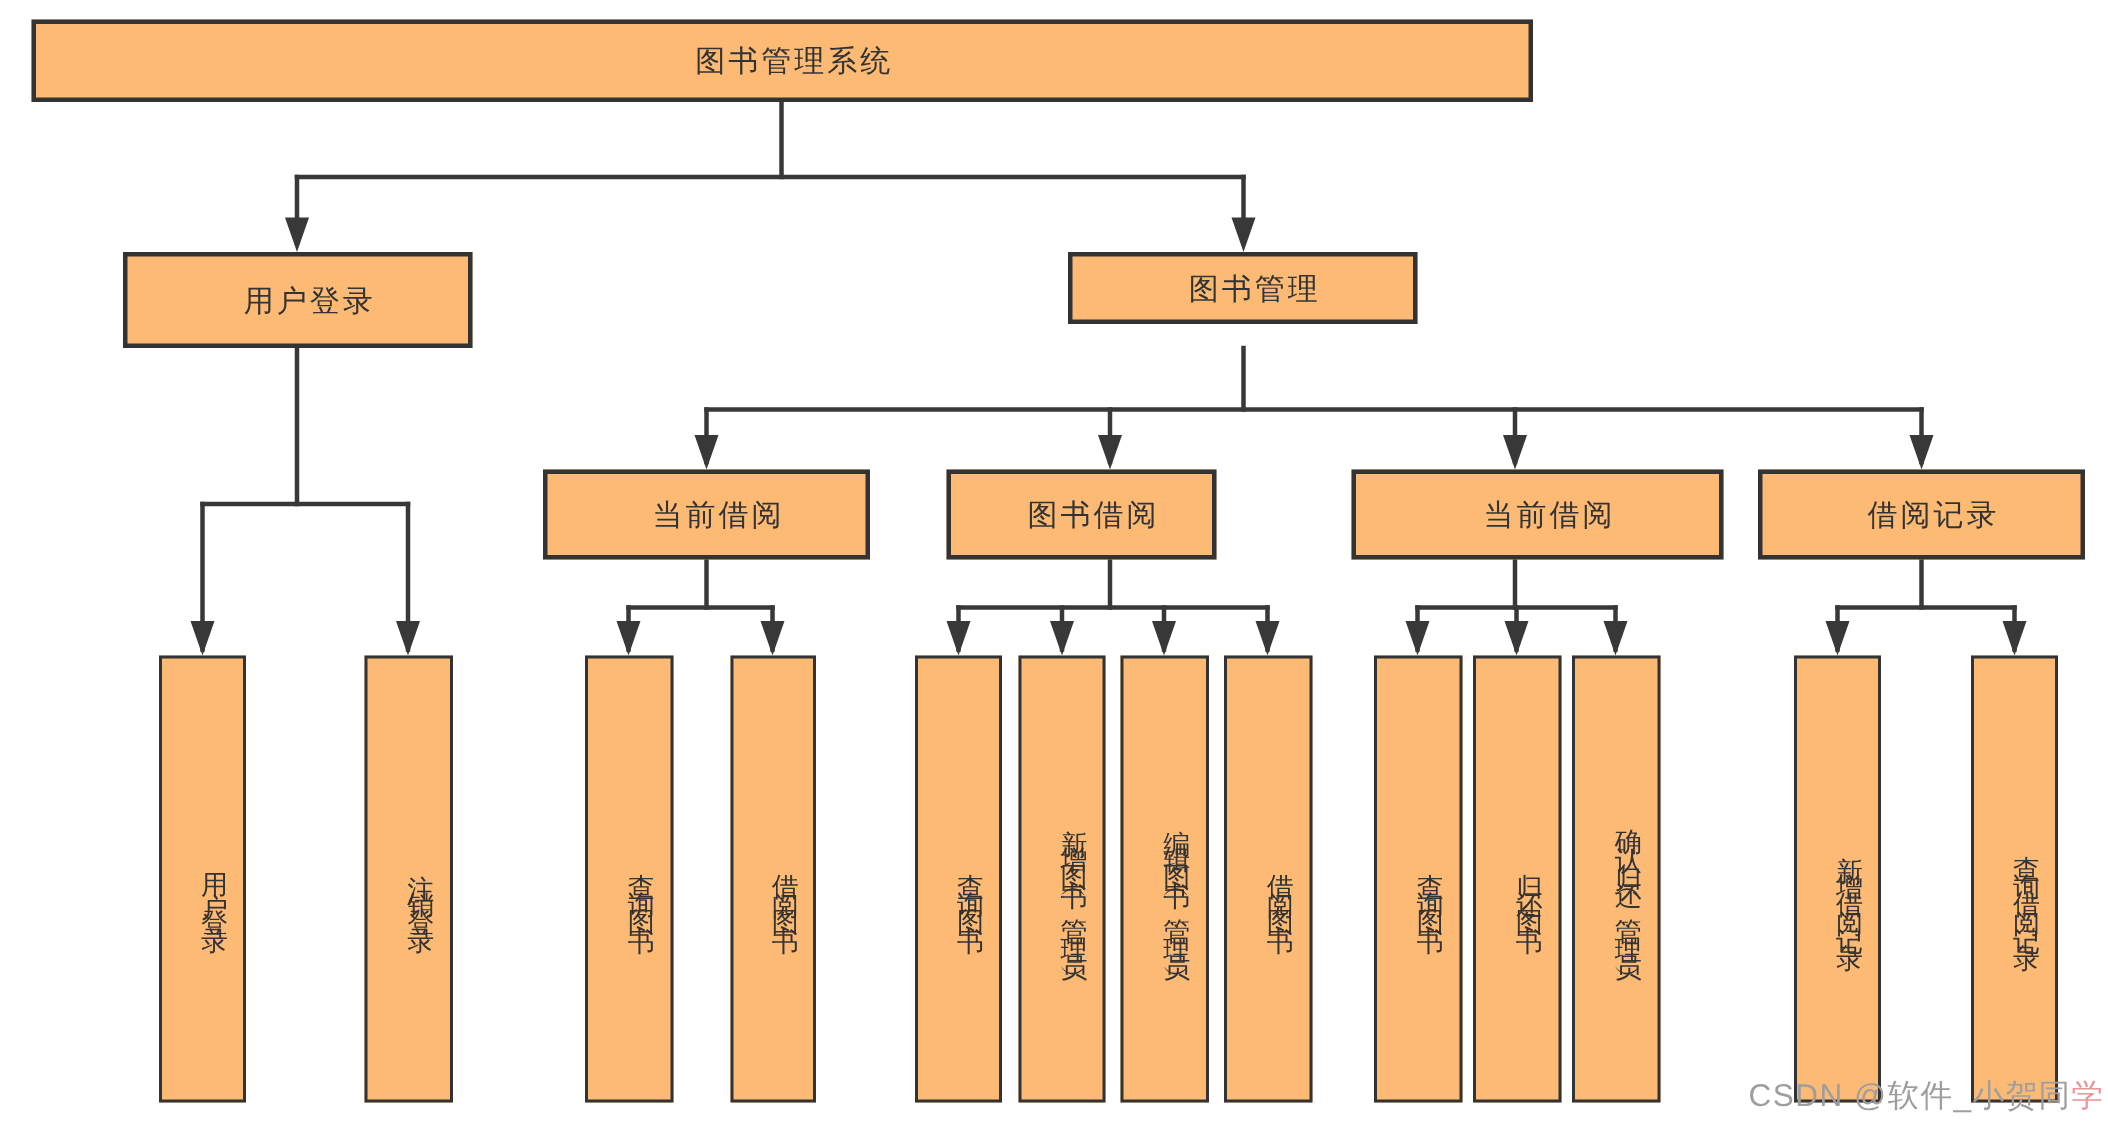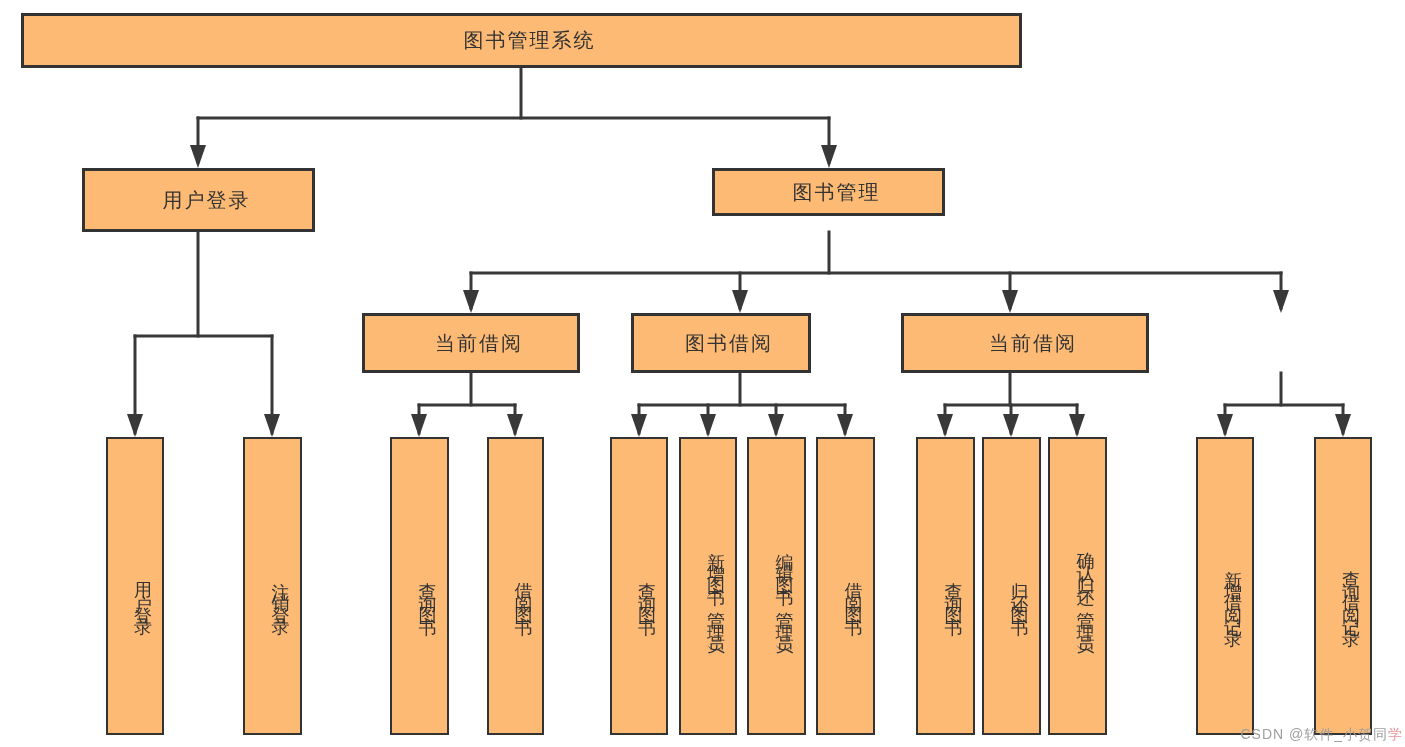--- a/index.html
+++ b/index.html
@@ -29,21 +29,21 @@
     text-orientation:mixed;
     font-size:18px;
     line-height:1;
     letter-spacing:12px;
     margin-bottom:-12px;
     white-space:nowrap;
   }
   .watermark{
     position:absolute;right:2px;bottom:3px;
     z-index:6;
-    font-size:14px;letter-spacing:1px;
+    font-size:21px;letter-spacing:1px;
     color:var(--watermark-gray,#9e9e9e);
     white-space:nowrap;
   }
   .wm-accent{color:var(--watermark-accent,#eb9599);}
 </style>
 </head>
 <body>
 
 <div class="stage">
 
@@ -114,20 +114,21 @@
   </svg>
 
   <div class="box" style="left:21px;top:13px;width:1001px;height:55px">图书管理系统</div>
 
   <div class="box" style="left:82px;top:168px;width:233px;height:64px">用户登录</div>
   <div class="box" style="left:712px;top:168px;width:233px;height:48px">图书管理</div>
 
   <div class="box" style="left:362px;top:313px;width:218px;height:60px">当前借阅</div>
   <div class="box" style="left:631px;top:313px;width:180px;height:60px">图书借阅</div>
   <div class="box" style="left:901px;top:313px;width:248px;height:60px">当前借阅</div>
+  <div class="box" style="left:1172px;top:313px;width:218px;height:60px">借阅记录</div>
 
   <div class="box leaf" style="left:106px;top:437px;width:58px;height:298px">
     <span class="vtext">用户登录</span>
   </div>
   <div class="box leaf" style="left:243px;top:437px;width:59px;height:298px">
     <span class="vtext">注销登录</span>
   </div>
 
   <div class="box leaf" style="left:390px;top:437px;width:59px;height:298px">
     <span class="vtext">查询图书</span>

